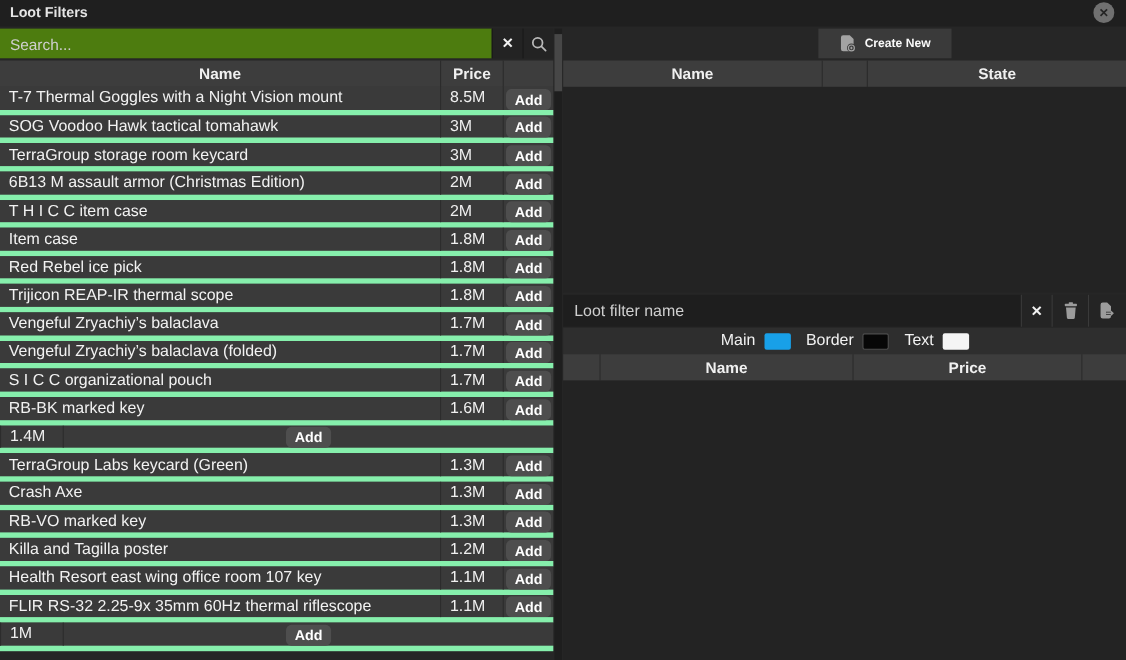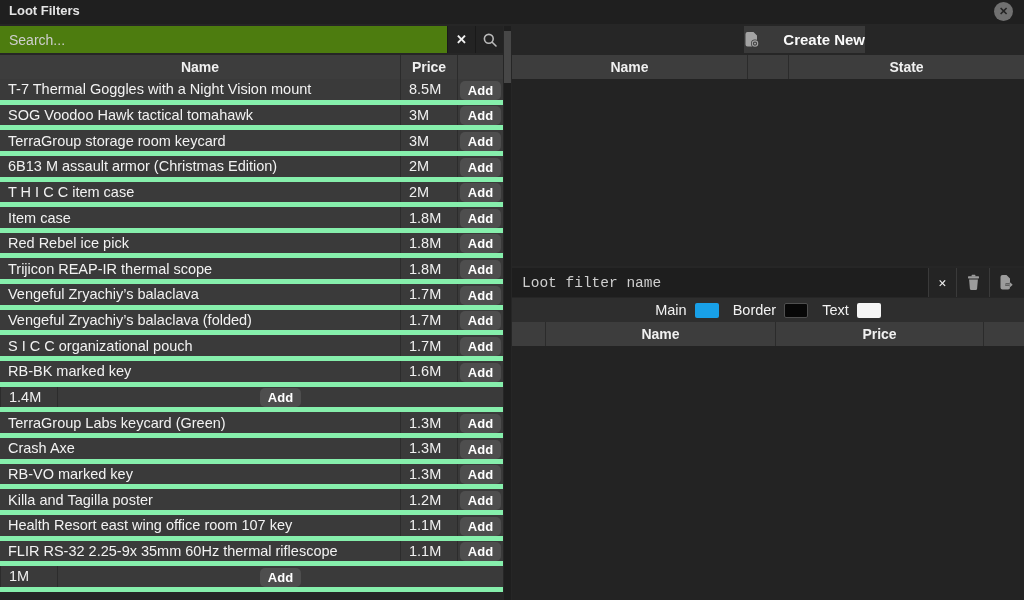--- a/index.html
+++ b/index.html
@@ -38,33 +38,33 @@
     display:flex; align-items:center; }
   .c-add { flex:1; border-left:1px solid #2c2c2c; display:flex; align-items:flex-end; justify-content:center; }
   .add-btn { width:41px; height:19px; border:0; border-radius:5px; background:#4e4e4e; color:#ffffff;
     font-family:inherit; font-weight:700; font-size:13px; display:flex; align-items:center;
     justify-content:center; cursor:pointer; }
   
   .vscroll { position:absolute; left:504px; top:26px; width:7px; height:574px; background:#1e1e1e; }
   .vthumb { position:absolute; left:0; top:5px; width:7px; height:52px; background:#474747; }
   
   .toolbar { position:absolute; left:744px; top:26px; height:27px; display:flex; }
-  .tb-btn { background:#3a3a3a; display:flex; align-items:center; justify-content:space-between; gap:7px;
-    font-size:15px; font-weight:600; color:#fafafa; cursor:pointer; box-sizing:border-box; }
+  .tb-btn { background:#3a3a3a; display:flex; align-items:center; justify-content:center; gap:7px;
+    font-size:11px; font-weight:600; color:#fafafa; cursor:pointer; box-sizing:border-box; }
   .create-btn { width:121px; margin-right:2px; }
   .import-btn { width:157px; }
   
   .rheader1 { position:absolute; left:512px; top:55px; width:512px; height:24px; display:flex;
     background:#3d3d3d; font-weight:700; font-size:14px; }
   .rheader1 .rh-name { width:235px; }
   .rheader1 .rh-gap { width:42px; border-left:1px solid #2b2b2b; border-right:1px solid #2b2b2b; }
   .rheader1 .rh-state { flex:1; }
   .rbody1 { position:absolute; left:512px; top:79px; width:512px; height:187px; background:#232323; }
   
-  .editor-row { position:absolute; left:512px; top:268px; width:512px; height:29px; display:flex;font-family:Liberation Mono, monospace; }
+  .editor-row { position:absolute; left:512px; top:268px; width:512px; height:29px; display:flex; }
   .name-input { flex:0 0 406px; background:#1e1e1e; border:0; outline:0; color:#d9d9d9;
     font-family:inherit; font-size:14.5px; padding:0 0 0 10px; }
   .e-cell { border-left:1px solid #3a3a3a; background:#242424; display:flex; align-items:center;
     justify-content:center; cursor:pointer; box-sizing:border-box; }
   .e-x { width:29px; color:#f2f2f2; font-size:13px; font-weight:700; }
   .e-trash { width:35px; }
   .e-export { width:36px; }
   .e-fill { flex:1; background:#262626; }
   .colors-row { position:absolute; left:512px; top:298px; width:512px; height:24px; background:#2e2e2e;
     display:flex; align-items:center; justify-content:center; font-size:14.5px; color:#f2f2f2; }

